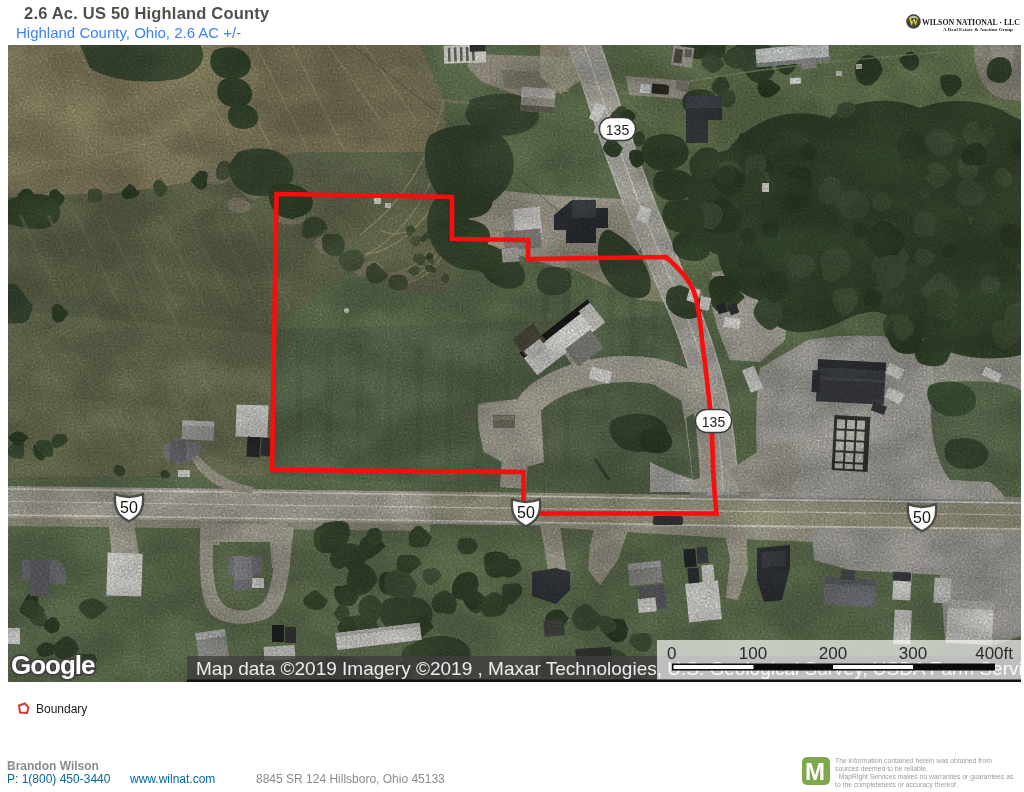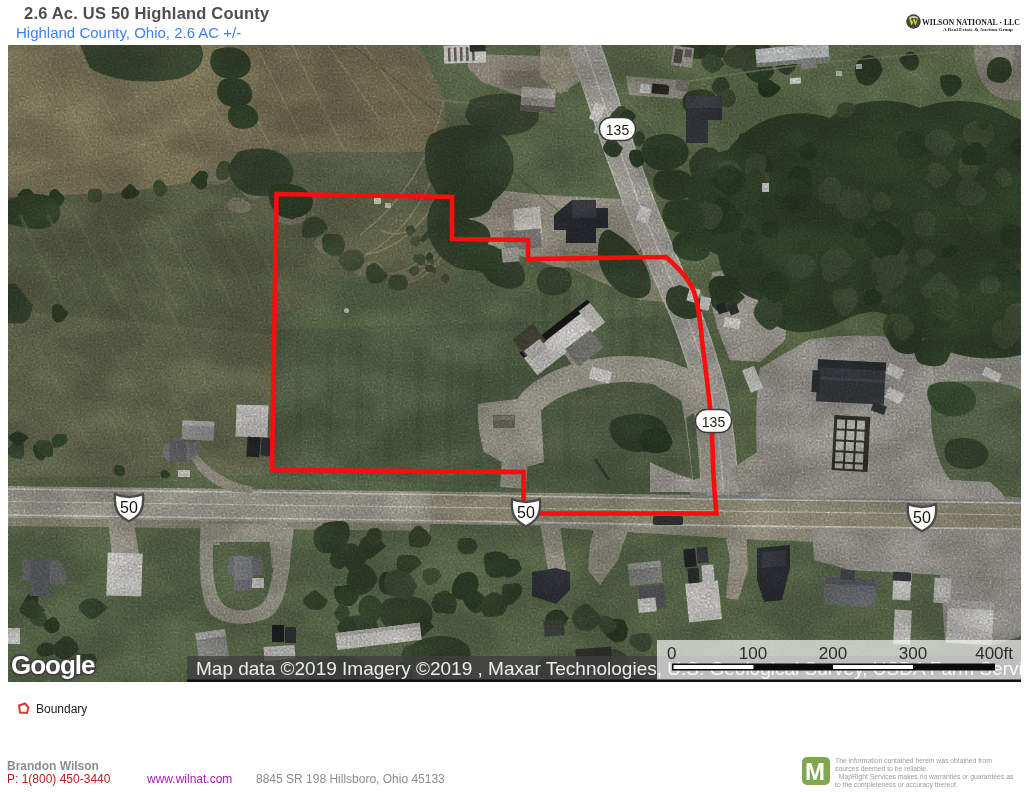--- a/index.html
+++ b/index.html
@@ -746,23 +746,23 @@
 <div class="abs" style="left:17px;top:701px;width:13px;height:13px;">
 <svg width="13" height="13">
       <path d="M2,3.5 L8,1.5 L11.5,5.5 L10,11 L3,10.5 Z" fill="none" stroke="#d43a36" stroke-width="2"></path>
     </svg>
 </div>
 
 <div class="abs" style="left:36px;top:702px;font-size:12px;color:#222;">Boundary</div>
 
 <div class="abs" style="left:7px;top:759px;font-size:12px;font-weight:bold;color:#8b8c8e;">Brandon Wilson</div>
 
-<div class="abs" style="left:7px;top:772px;font-size:12px;color:#b91c1c;">P: 1(800) 450-3440</div>
-
-<div class="abs" style="left:147px;top:772px;font-size:12px;color:#a21caf;">www.wilnat.com</div>
-
-<div class="abs" style="left:256px;top:772px;font-size:12px;color:#8b8c8e;">8845 SR 198 Hillsboro, Ohio 45133</div>
+<div class="abs" style="left:7px;top:772px;font-size:12px;color:#0369a1;">P: 1(800) 450-3440</div>
+
+<div class="abs" style="left:130px;top:772px;font-size:12px;color:#0369a1;">www.wilnat.com</div>
+
+<div class="abs" style="left:256px;top:772px;font-size:12px;color:#8b8c8e;">8845 SR 124 Hillsboro, Ohio 45133</div>
 
 <div class="abs" style="left:802px;top:757px;width:28px;height:28px;background:#7fa84d;border-radius:5px;">
 <div class="abs" style="left:3px;top:1px;font-size:24px;font-weight:bold;color:#fff;font-family:'Liberation Sans',sans-serif;">M</div>
 </div>
 
 <div class="abs" style="left:835px;top:757px;width:200px;font-size:6.8px;line-height:8px;color:#9a9b9d;">The information contained herein was obtained from<br>sources deemed to be reliable.<br>&nbsp;&nbsp;MapRight Services makes no warranties or guarantees as<br>to the completeness or accuracy thereof.</div>
 
 </body></html>

